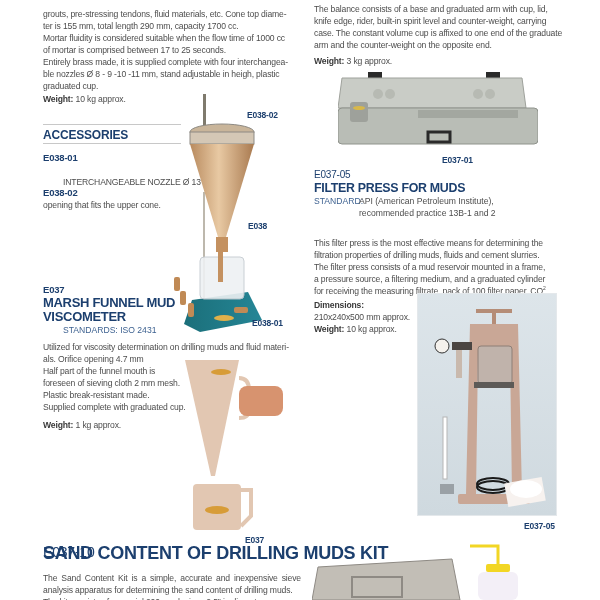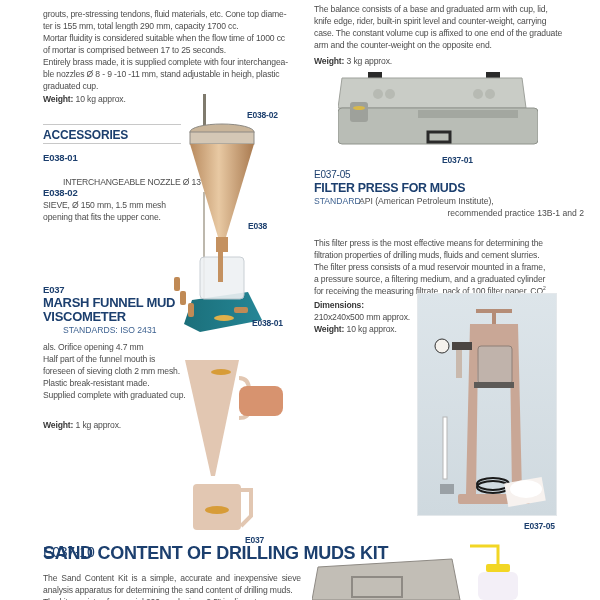--- a/index.html
+++ b/index.html
@@ -34,21 +34,20 @@
 
 <div class="abs rule" style="left:43px; top:124px; width:138px;"></div>
 <div class="abs code" style="left:43px; top:128px; font-size:12px;">ACCESSORIES</div>
 <div class="abs rule" style="left:43px; top:143px; width:138px;"></div>
 
 <div class="abs code" style="left:43px; top:152px;">E038-01</div>
 <div class="abs txt" style="left:43px; top:176px;padding-left:20px;">INTERCHANGEABLE NOZZLE Ø 13 mm</div>
 
 <div class="abs code" style="left:43px; top:187px;">E038-02</div>
 <div class="abs txt para" style="left:43px; top:199px;">
-  <p>SIEVE, Ø 150 mm, 1.5 mm mesh</p>
   <p>opening that fits the upper cone.</p>
 </div>
 
 <div class="abs" style="left:170px; top:92px; width:100px; height:240px;">
   <svg width="100" height="240" viewBox="0 0 100 240">
     <defs>
       <linearGradient id="brass" x1="0" x2="1">
         <stop offset="0" stop-color="#b88a5e"></stop>
           <stop offset="0.45" stop-color="#e8c9a3"></stop>
           <stop offset="1" stop-color="#a97a50"></stop>
@@ -82,20 +81,21 @@
 <div class="abs figlabel" style="left:248px; top:221px;">E038</div>
 <div class="abs figlabel" style="left:252px; top:318px;">E038-01</div>
 
 <div class="abs code" style="left:43px; top:284px;">E037</div>
 <div class="abs title" style="left:43px; top:296px;">
   <div>MARSH FUNNEL MUD</div>
   <div>VISCOMETER</div>
 </div>
 <div class="abs sub" style="left:43px; top:324px;margin-left:20px;">STANDARDS: ISO 2431</div>
 <div class="abs txt para" style="left:43px; top:341px; width:260px;">
+  <p>Utilized for viscosity determination on drilling muds and fluid materi-</p>
   <p>als. Orifice opening 4.7 mm</p>
   <p>Half part of the funnel mouth is</p>
   <p>foreseen of sieving cloth 2 mm mesh.</p>
   <p>Plastic break-resistant made.</p>
   <p>Supplied complete with graduated cup.</p>
 </div>
 <div class="abs txt" style="left:43px; top:419px;">
   <span class="bold">Weight:</span><span> 1 kg approx.</span>
 </div>
 
@@ -145,21 +145,21 @@
     <rect x="80" y="40" width="100" height="8" fill="#a3a7a0"></rect>
     <rect x="90" y="62" width="22" height="10" fill="none" stroke="#2a2a2a" stroke-width="3"></rect>
   </svg>
 </div>
 <div class="abs figlabel" style="left:442px; top:155px;">E037-01</div>
 
 <div class="abs code" style="left:314px; top:169px; font-weight:normal; font-size:10px;">E037-05</div>
 <div class="abs title" style="left:314px; top:181px; font-size:12.4px;">FILTER PRESS FOR MUDS</div>
 <div class="abs sub" style="left:314px; top:195px; width:270px;">
   <span style="display:inline-block; width:45px;">STANDARD:</span><span style="color:#4d4d4d;">API (American Petroleum Institute),</span>
-  <div style="padding-left:45px; color:#4d4d4d;text-align:right;">recommended practice 13B-1 and 2</div>
+  <div style="padding-left:45px; color:#4d4d4d;">recommended practice 13B-1 and 2</div>
 </div>
 <div class="abs txt para" style="left:314px; top:237px; width:270px;">
   <p>This filter press is the most effective means for determining the</p>
   <p>filtration properties of drilling muds, fluids and cement slurries.</p>
   <p>The filter press consists of a mud reservoir mounted in a frame,</p>
   <p>a pressure source, a filtering medium, and a graduated cylinder</p>
   <p><span>for receiving the measuring filtrate, pack of 100 filter paper, CO</span><sup>2</sup></p>
 </div>
 <div class="abs txt" style="left:314px; top:299px;">
   <div class="bold">Dimensions:</div>

